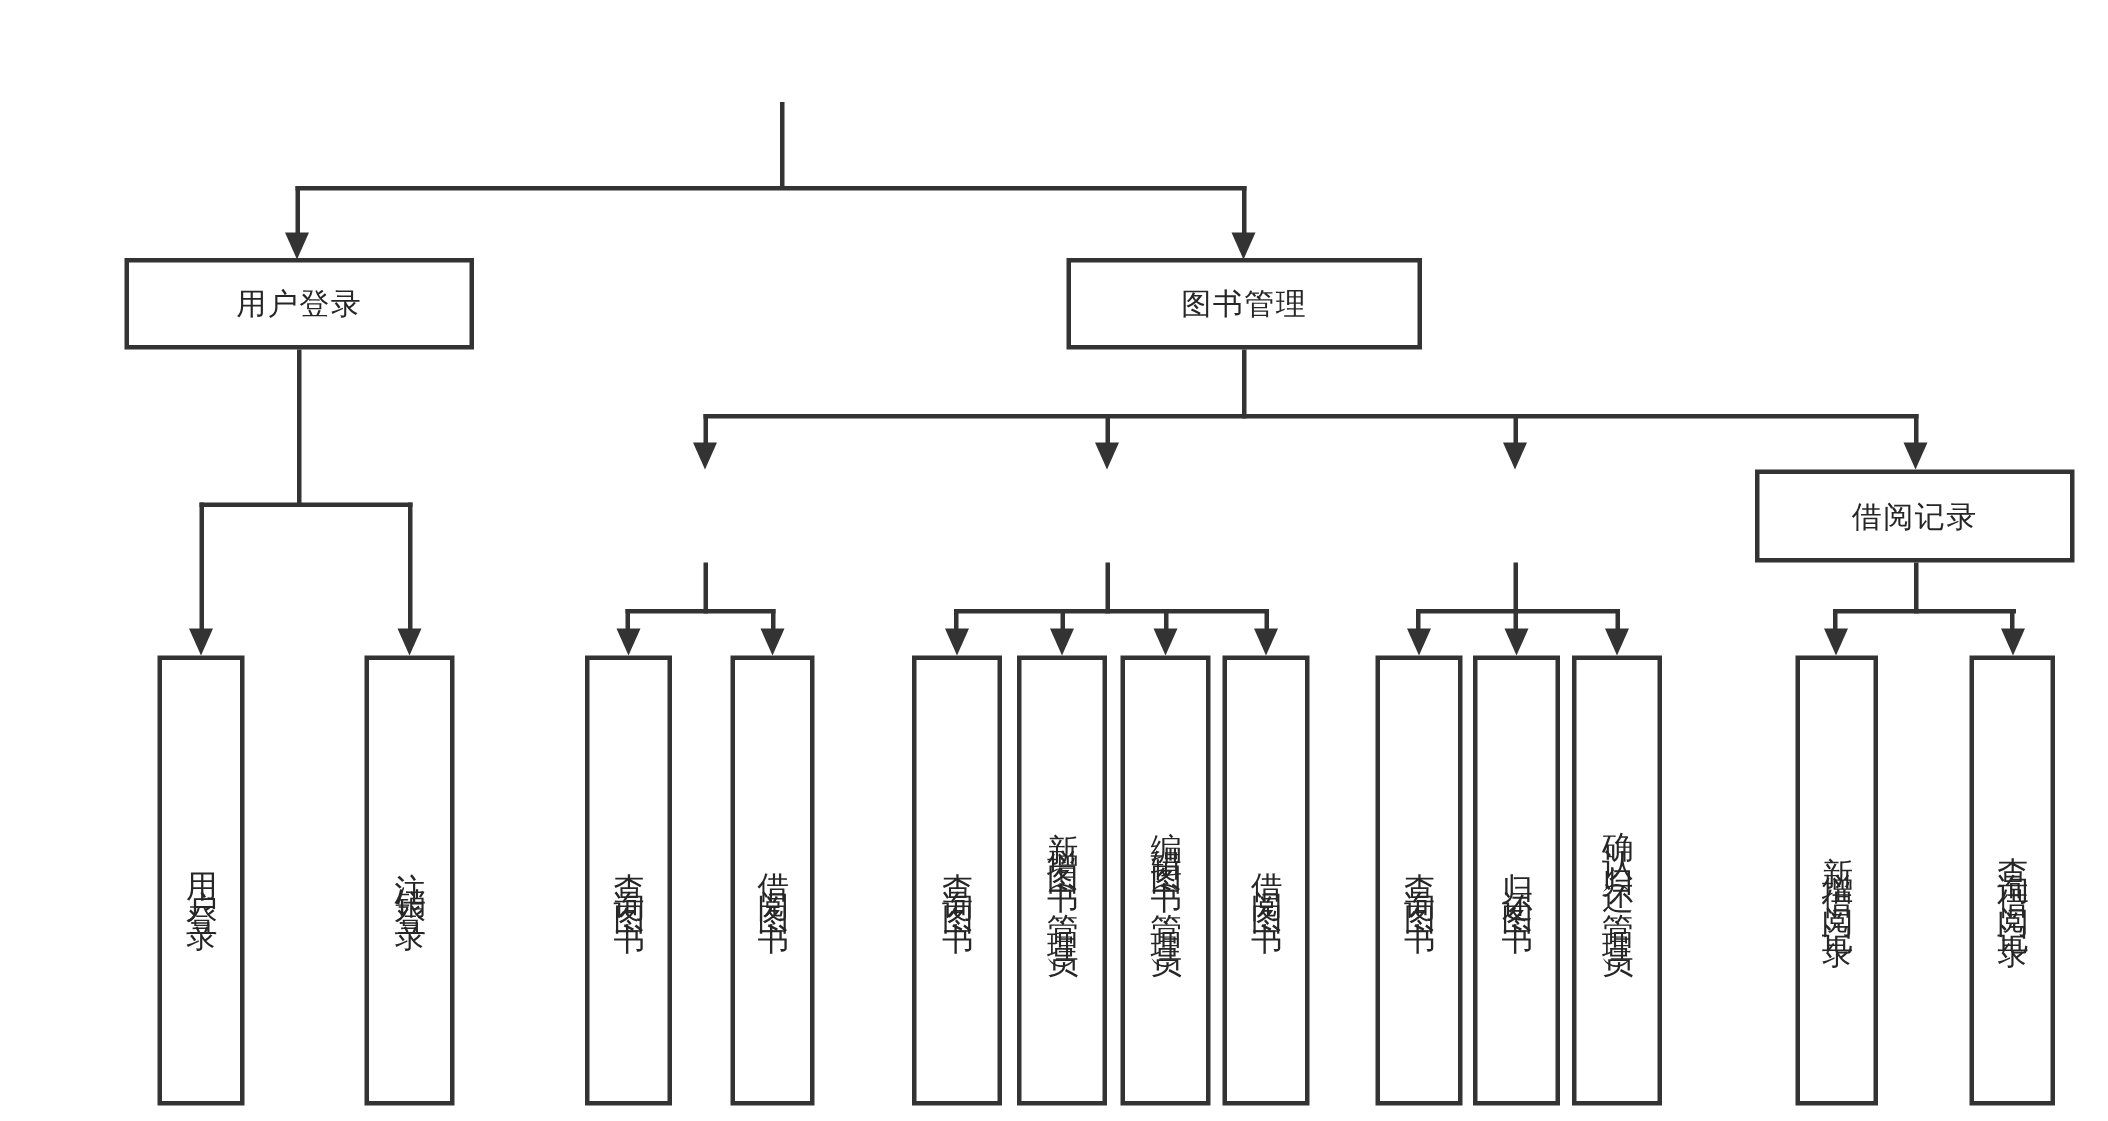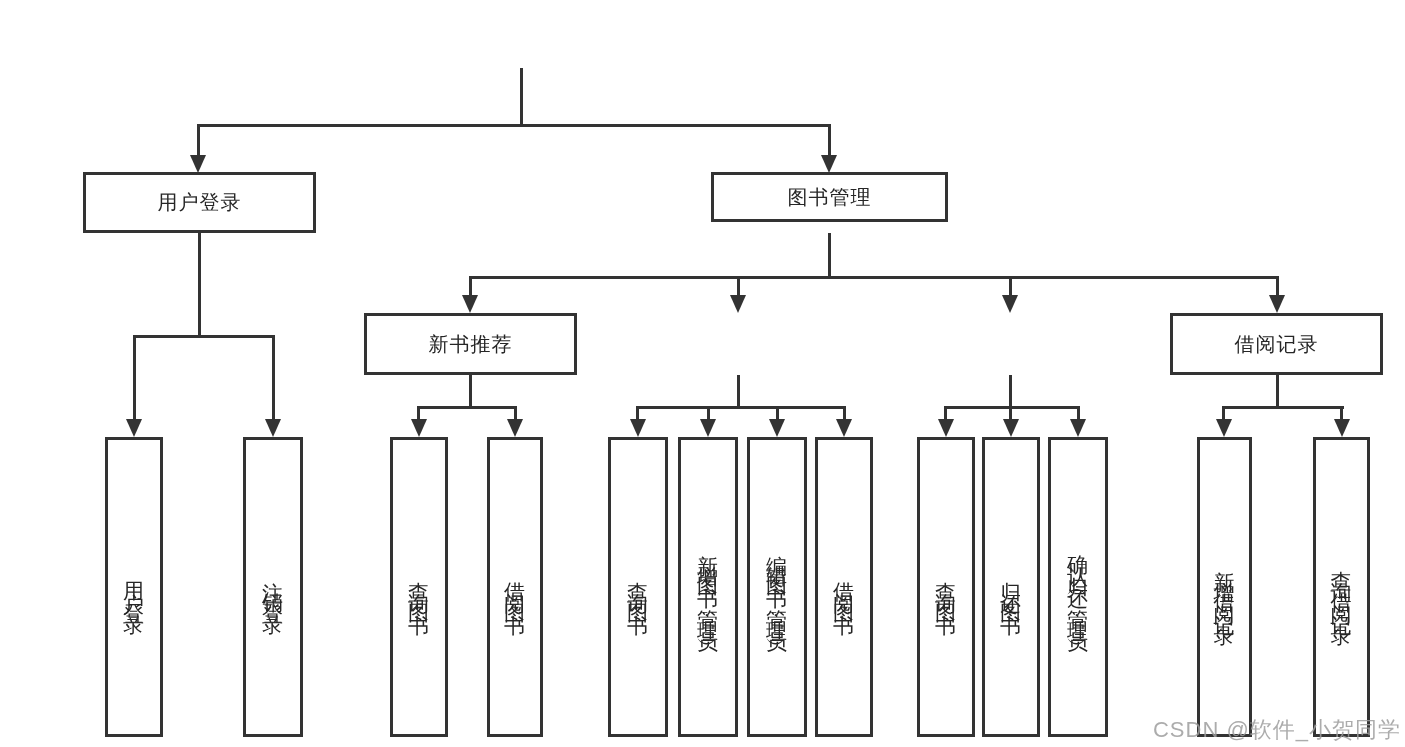--- a/index.html
+++ b/index.html
@@ -58,21 +58,21 @@
     <div class="hline" style="left:197px;top:124px;width:634px;"></div>
     <div class="vline" style="left:197px;top:124px;height:34px;"></div>
     <div class="arrow" style="left:190px;top:155px;"></div>
     <div class="vline" style="left:828px;top:124px;height:34px;"></div>
     <div class="arrow" style="left:821px;top:155px;"></div>
   </div>
 
   <div class="box hbox" style="left:83px;top:172px;width:233px;height:61px;">
     <span>用户登录</span>
   </div>
-  <div class="box hbox" style="left:711px;top:172px;width:237px;height:50px;">
+  <div class="box hbox" style="left:711px;top:172px;width:237px;height:61px;">
     <span>图书管理</span>
   </div>
 
   <div>
     <div class="vline" style="left:198px;top:233px;height:105px;"></div>
     <div class="hline" style="left:133px;top:335px;width:142px;"></div>
     <div class="vline" style="left:133px;top:335px;height:86px;"></div>
     <div class="arrow" style="left:126px;top:419px;"></div>
     <div class="vline" style="left:272px;top:335px;height:86px;"></div>
     <div class="arrow" style="left:265px;top:419px;"></div>
@@ -84,23 +84,20 @@
     <div class="vline" style="left:469px;top:276px;height:21px;"></div>
     <div class="arrow" style="left:462px;top:295px;"></div>
     <div class="vline" style="left:737px;top:276px;height:21px;"></div>
     <div class="arrow" style="left:730px;top:295px;"></div>
     <div class="vline" style="left:1009px;top:276px;height:21px;"></div>
     <div class="arrow" style="left:1002px;top:295px;"></div>
     <div class="vline" style="left:1276px;top:276px;height:21px;"></div>
     <div class="arrow" style="left:1269px;top:295px;"></div>
   </div>
 
-  <div class="box hbox" style="left:364px;top:313px;width:213px;height:62px;">
-    <span>新书推荐</span>
-  </div>
   <div class="box hbox" style="left:1170px;top:313px;width:213px;height:62px;">
     <span>借阅记录</span>
   </div>
 
   <div>
     <div class="vline" style="left:469px;top:375px;height:34px;"></div>
     <div class="hline" style="left:417px;top:406px;width:100px;"></div>
     <div class="vline" style="left:417px;top:406px;height:14px;"></div>
     <div class="arrow" style="left:411px;top:419px;"></div>
     <div class="vline" style="left:514px;top:406px;height:14px;"></div>
@@ -177,15 +174,14 @@
     <span>确认归还（管理员）</span>
   </div>
 
   <div class="box vbox" style="left:1197px;top:437px;width:55px;height:300px;">
     <span>新增借阅记录</span>
   </div>
   <div class="box vbox" style="left:1313px;top:437px;width:57px;height:300px;">
     <span>查询借阅记录</span>
   </div>
 
-  <div class="watermark">CSDN @软件_小贺同学</div>
 
 </div>
 
 </body></html>

